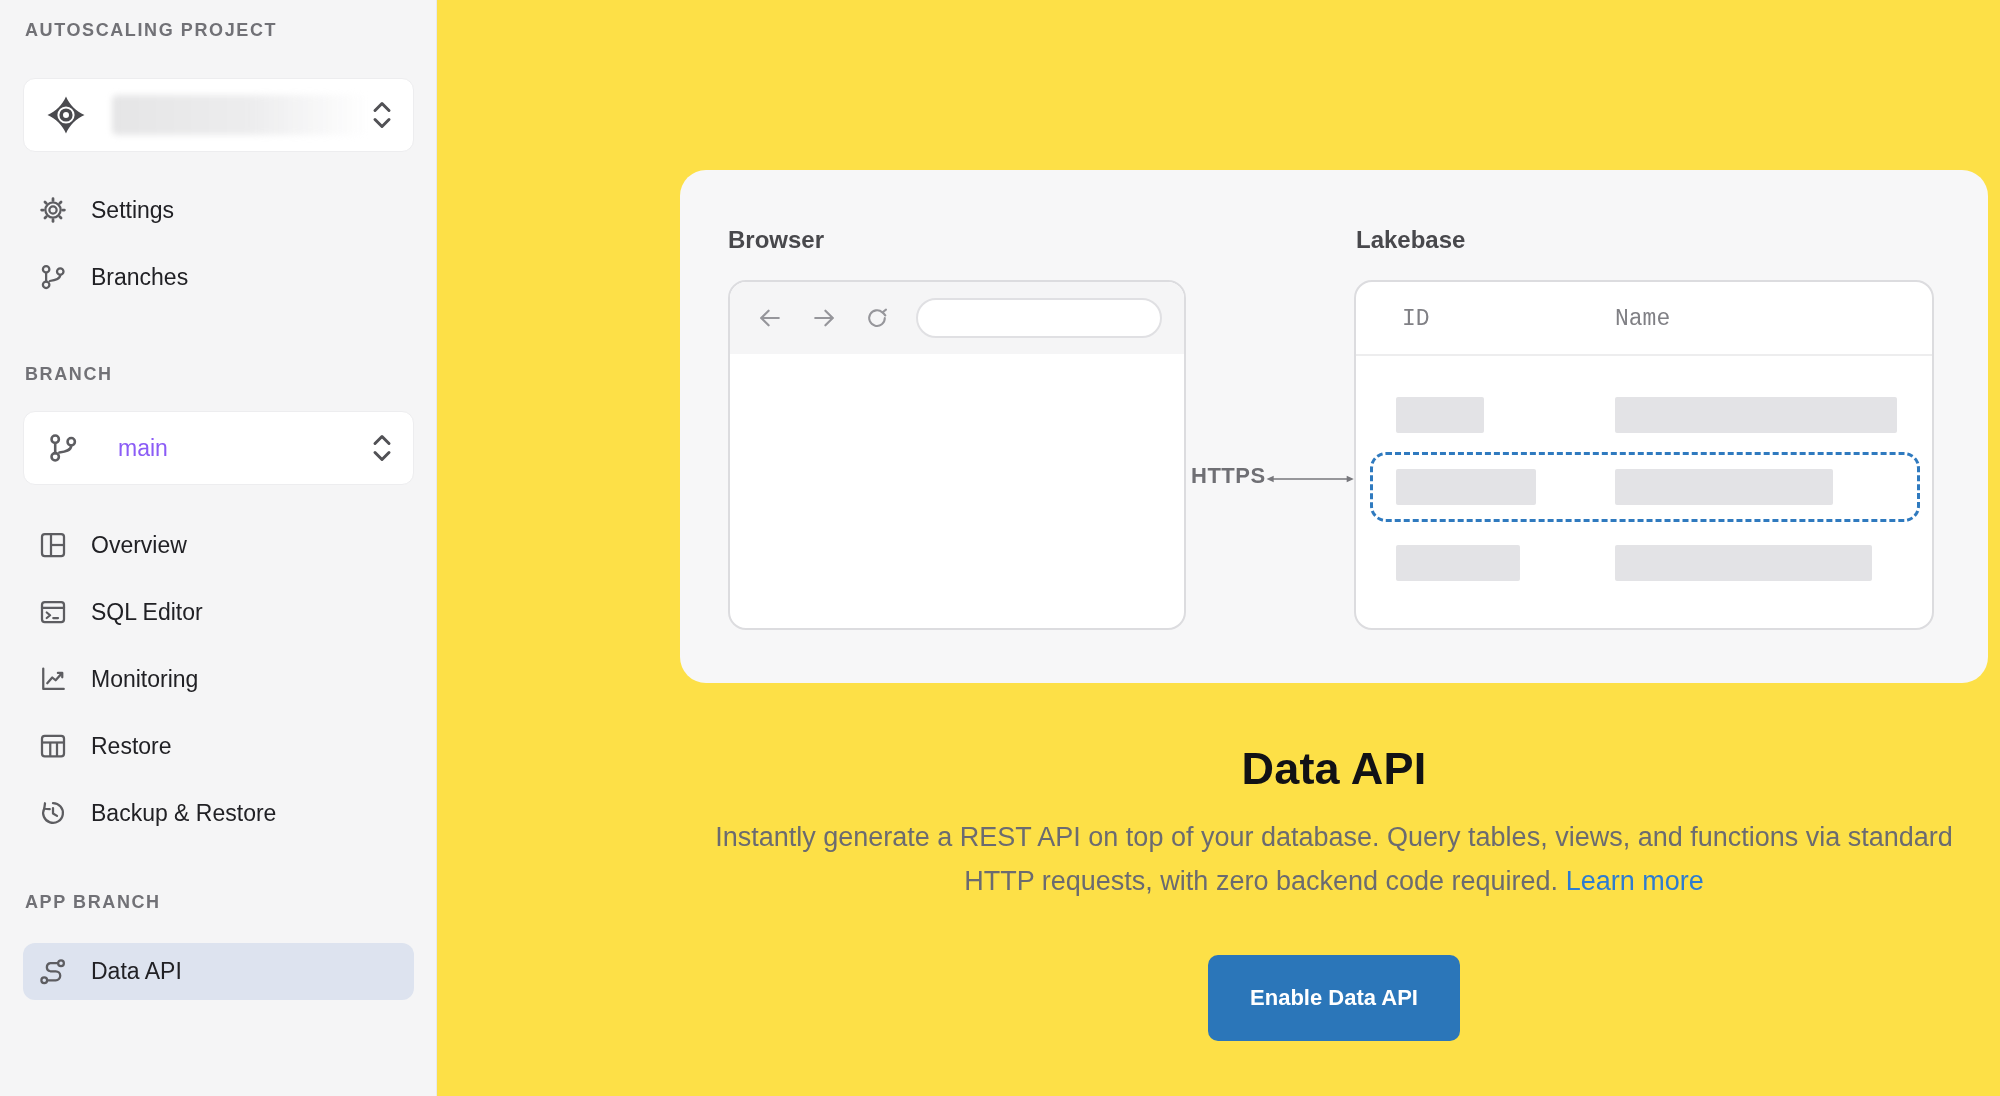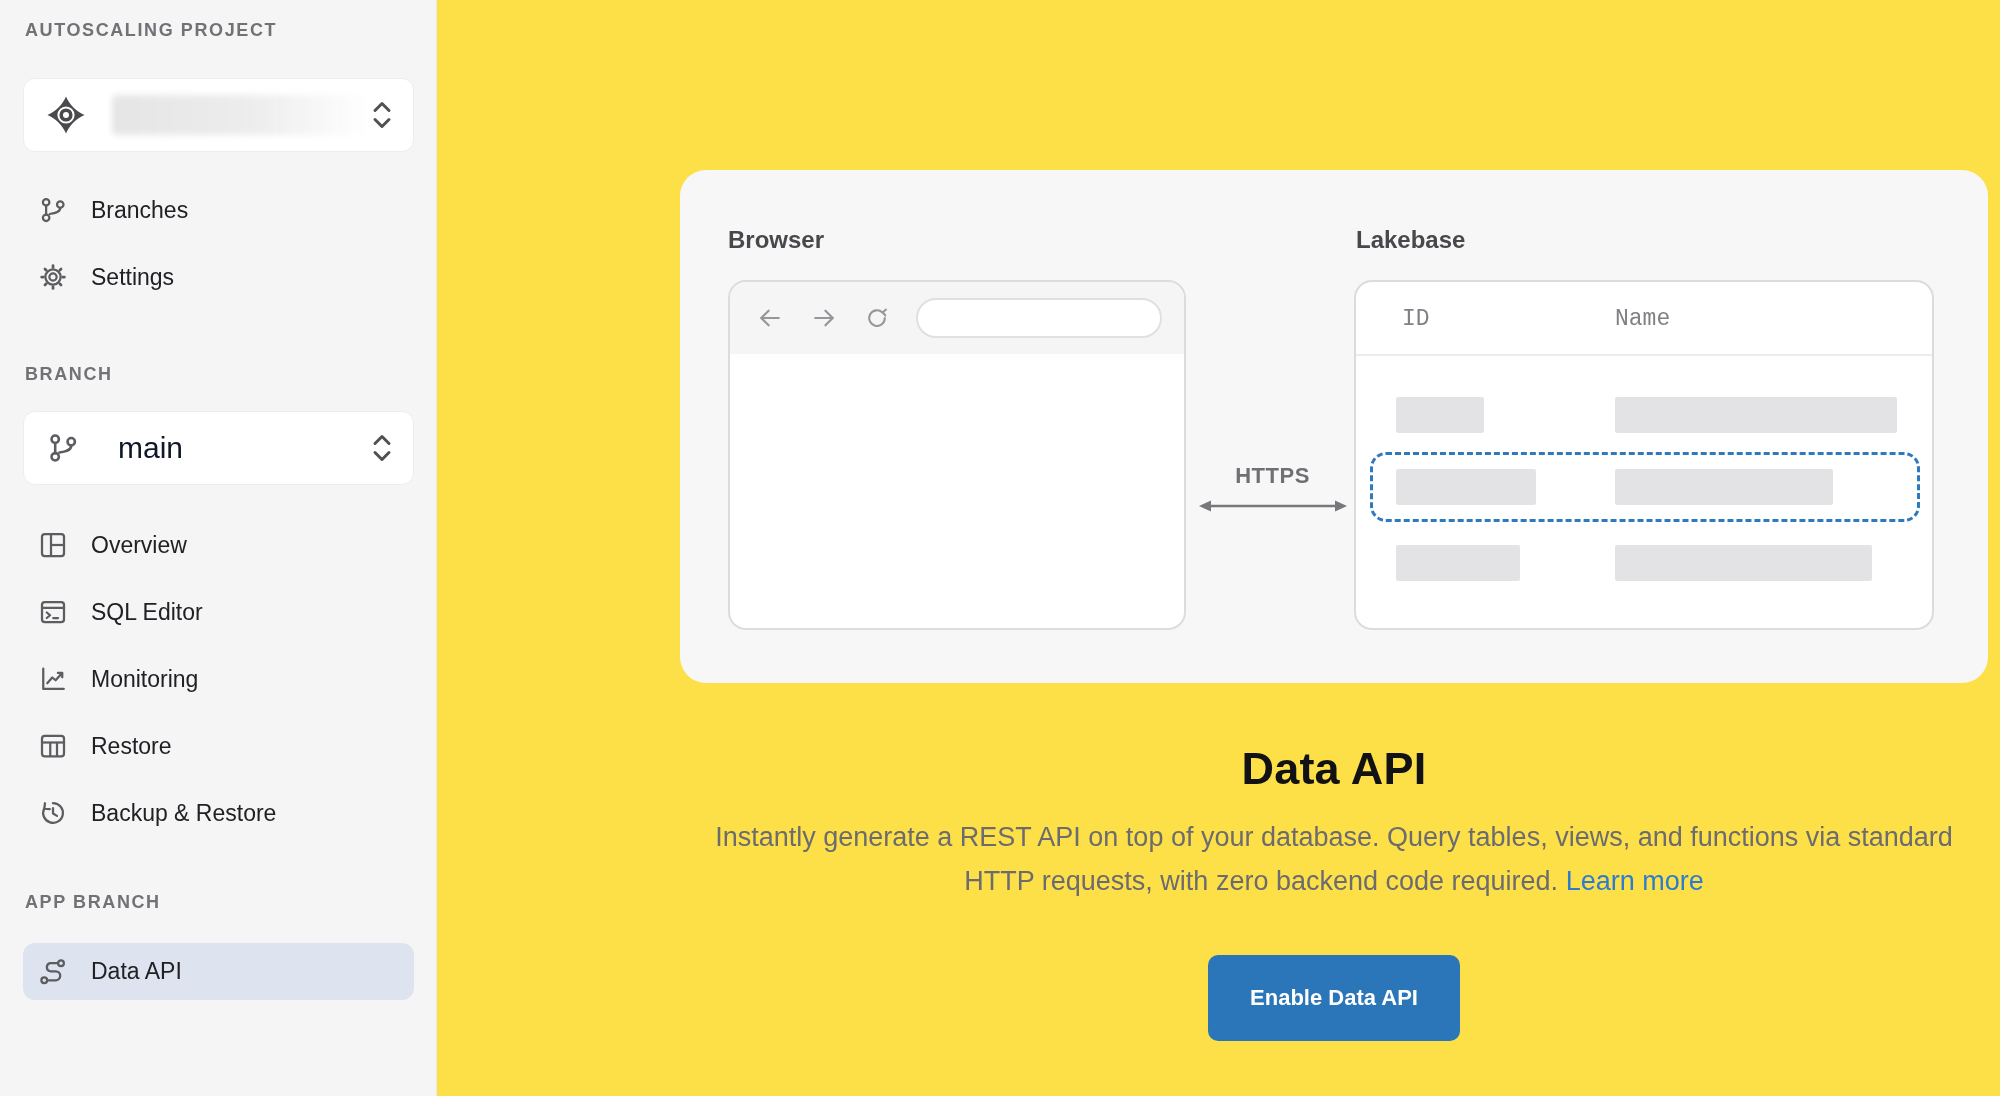--- a/index.html
+++ b/index.html
@@ -36,21 +36,21 @@
     margin-top:38px;height:74px;background:#fff;border:1px solid #ededef;
     border-radius:12px;display:flex;align-items:center;
     padding:0 18px 0 22px;cursor:pointer;
   }
   .selector .sel-icon{flex:0 0 auto;display:flex;align-items:center;}
   .blur-name{
     width:272px;height:40px;margin-left:26px;border-radius:5px;
     background:linear-gradient(90deg,#e5e5e6 0%,#ededee 55%,rgba(255,255,255,0) 100%);
     filter:blur(3px);
   }
-  .sel-value{margin-left:38px;font-size:30px;color:#0f172a;text-align:right;}
+  .sel-value{margin-left:38px;font-size:23px;color:#8b5cf6;text-align:right;}
   .sel-spacer{flex:1;}
   .nav{margin-top:34px;}
   .nav-item{
     height:48px;margin-bottom:19px;display:flex;align-items:center;
     padding:0 14px 0 14px;border-radius:12px;cursor:pointer;
   }
   .nav-item .nav-icon{width:32px;display:flex;justify-content:center;align-items:center;color:var(--icon-gray);}
   .nav-item .nav-label{margin-left:22px;font-size:23px;color:var(--label-dark);}
   .nav-item.active{background:var(--active-pill);}
   .branch-label{margin-top:63px;}
@@ -102,21 +102,21 @@
     position:absolute;left:14px;top:96px;width:550px;height:70px;
     border:3px dashed var(--dashed);border-radius:16px;
   }
   .r2-id{left:40px;top:113px;width:140px;}
   .r2-name{left:259px;top:113px;width:218px;}
   .r3-id{left:40px;top:189px;width:124px;}
   .r3-name{left:259px;top:189px;width:257px;}
   
   .https-group{
     position:absolute;left:511px;top:292px;width:163px;
-    display:flex;flex-direction:column;align-items:center;
+    display:flex;flex-direction:row;align-items:center;
   }
   .https-label{
     font-size:22px;font-weight:700;color:#6f6f74;letter-spacing:0.5px;height:28px;line-height:28px;
   }
   .https-arrow{margin-top:6px;}
 
   
   .content-col{
     position:absolute;left:243px;top:683px;width:1308px;
     display:flex;flex-direction:column;align-items:center;text-align:center;
@@ -154,50 +154,50 @@
       <span class="sel-spacer"></span>
       <span>
         <svg width="26" height="34" viewBox="0 0 26 34" fill="none" stroke="#515155" stroke-width="3" stroke-linecap="round" stroke-linejoin="round">
           <path d="M6 12.5 L13 5.5 L20 12.5"></path>
           <path d="M6 21.5 L13 28.5 L20 21.5"></path>
         </svg>
       </span>
     </div>
 
     <div class="nav">
-      <div class="nav-item">
-        <span class="nav-icon">
-          <svg width="30" height="30" viewBox="0 0 24 24" fill="none" stroke="currentColor" stroke-width="1.8" stroke-linecap="round">
-            <circle cx="6.5" cy="5.8" r="2.6"></circle>
-            <circle cx="6.5" cy="18.2" r="2.6"></circle>
-            <circle cx="17.8" cy="7.6" r="2.6"></circle>
-            <path d="M6.5 8.4 L6.5 15.6"></path>
-            <path d="M17.8 10.2 C17.8 13.8 13.6 14.6 9.4 15.2"></path>
-          </svg>
-        </span>
-        <span class="nav-label">Branches</span>
-      </div>
       <div class="nav-item">
         <span class="nav-icon">
           <svg width="30" height="30" viewBox="0 0 24 24">
             <g fill="currentColor">
               <rect x="10.9" y="1.8" width="2.2" height="3.6" rx="1.1"></rect>
               <rect x="10.9" y="18.6" width="2.2" height="3.6" rx="1.1"></rect>
               <rect x="10.9" y="1.8" width="2.2" height="3.6" rx="1.1" transform="rotate(45 12 12)"></rect>
               <rect x="10.9" y="18.6" width="2.2" height="3.6" rx="1.1" transform="rotate(45 12 12)"></rect>
               <rect x="10.9" y="1.8" width="2.2" height="3.6" rx="1.1" transform="rotate(90 12 12)"></rect>
               <rect x="10.9" y="18.6" width="2.2" height="3.6" rx="1.1" transform="rotate(90 12 12)"></rect>
               <rect x="10.9" y="1.8" width="2.2" height="3.6" rx="1.1" transform="rotate(135 12 12)"></rect>
               <rect x="10.9" y="18.6" width="2.2" height="3.6" rx="1.1" transform="rotate(135 12 12)"></rect>
             </g>
             <circle cx="12" cy="12" r="6.1" fill="none" stroke="currentColor" stroke-width="1.8"></circle>
             <circle cx="12" cy="12" r="2.9" fill="none" stroke="currentColor" stroke-width="1.8"></circle>
           </svg>
         </span>
         <span class="nav-label">Settings</span>
+      </div>
+      <div class="nav-item">
+        <span class="nav-icon">
+          <svg width="30" height="30" viewBox="0 0 24 24" fill="none" stroke="currentColor" stroke-width="1.8" stroke-linecap="round">
+            <circle cx="6.5" cy="5.8" r="2.6"></circle>
+            <circle cx="6.5" cy="18.2" r="2.6"></circle>
+            <circle cx="17.8" cy="7.6" r="2.6"></circle>
+            <path d="M6.5 8.4 L6.5 15.6"></path>
+            <path d="M17.8 10.2 C17.8 13.8 13.6 14.6 9.4 15.2"></path>
+          </svg>
+        </span>
+        <span class="nav-label">Branches</span>
       </div>
     </div>
 
     <div class="section-label branch-label">BRANCH</div>
 
     <div class="selector branch-selector">
       <span class="sel-icon">
         <svg width="34" height="34" viewBox="0 0 24 24" fill="none" stroke="#5d5d61" stroke-width="1.8" stroke-linecap="round">
           <circle cx="6.5" cy="5.8" r="2.6"></circle>
           <circle cx="6.5" cy="18.2" r="2.6"></circle>

